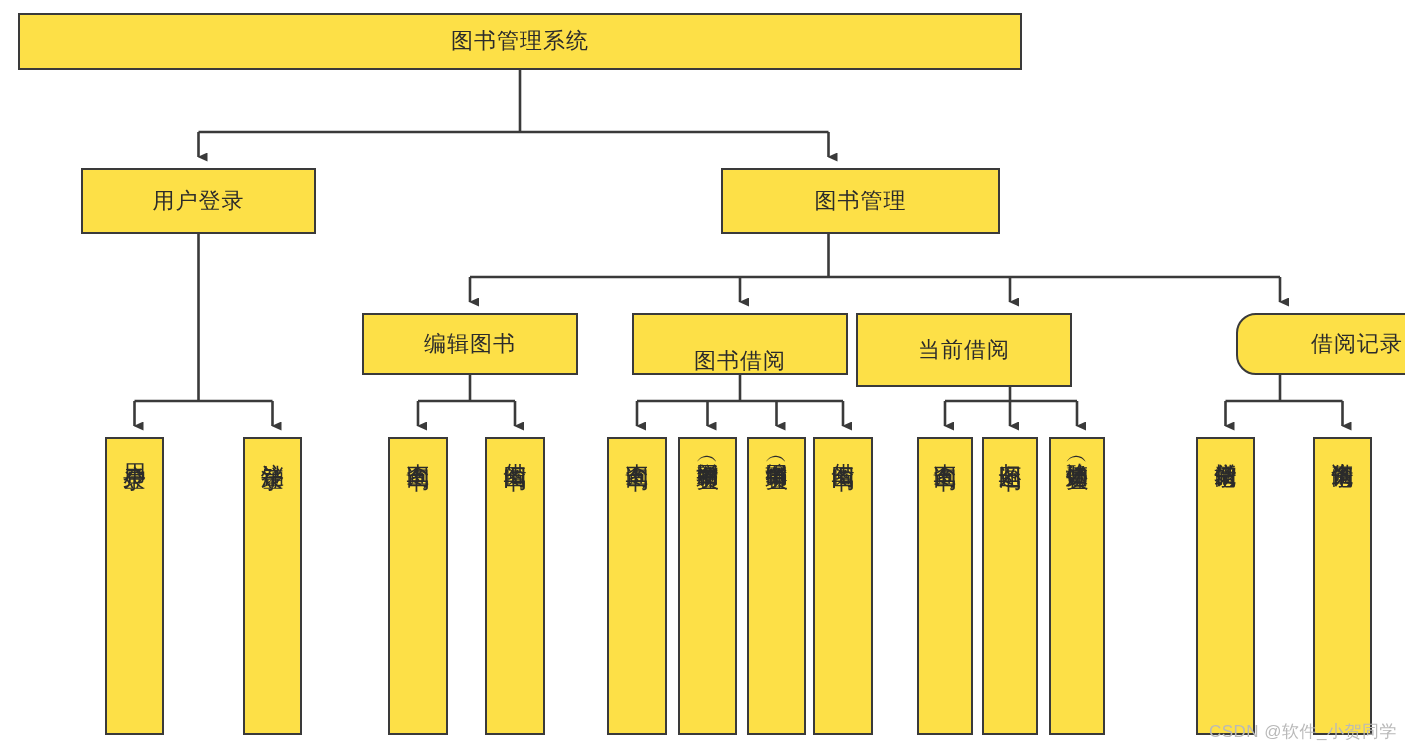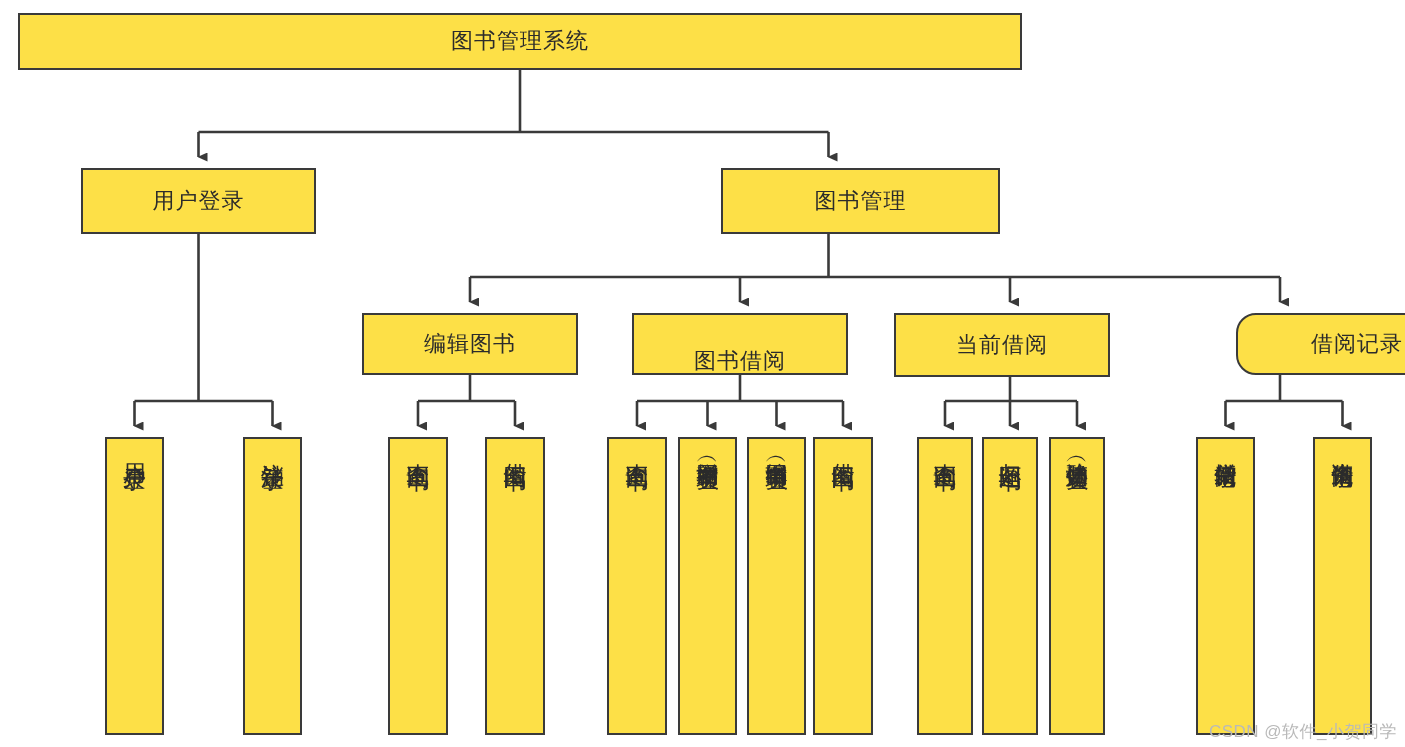--- a/index.html
+++ b/index.html
@@ -125,21 +125,21 @@
       </div>
       <div class="node horiz" style="left: 721px; top: 168px; width: 279px; height: 66px;">
         <span class="node-label">图书管理</span>
       </div>
       <div class="node horiz" style="left: 362px; top: 313px; width: 216px; height: 62px;">
         <span class="node-label">编辑图书</span>
       </div>
       <div class="node horiz" style="left: 632px; top: 313px; width: 216px; height: 62px; align-items: flex-end;">
         <span class="node-label">图书借阅</span>
       </div>
-      <div class="node horiz" style="left: 894px; top: 313px; width: 216px; height: 64px; justify-content: center;">
+      <div class="node horiz" style="left: 856px; top: 313px; width: 216px; height: 74px; justify-content: center;">
         <span class="node-label">当前借阅</span>
       </div>
       <div class="node horiz" style="left: 1236px; top: 313px; width: 242px; height: 62px; border-radius: 20px;">
         <span class="node-label">借阅记录</span>
       </div>
       <div class="node vert" style="left: 105px; top: 437px; width: 59px; height: 298px;">
         <span class="node-label">用户登录</span>
       </div>
       <div class="node vert" style="left: 243px; top: 437px; width: 59px; height: 298px;">
         <span class="node-label">注销登录</span>

